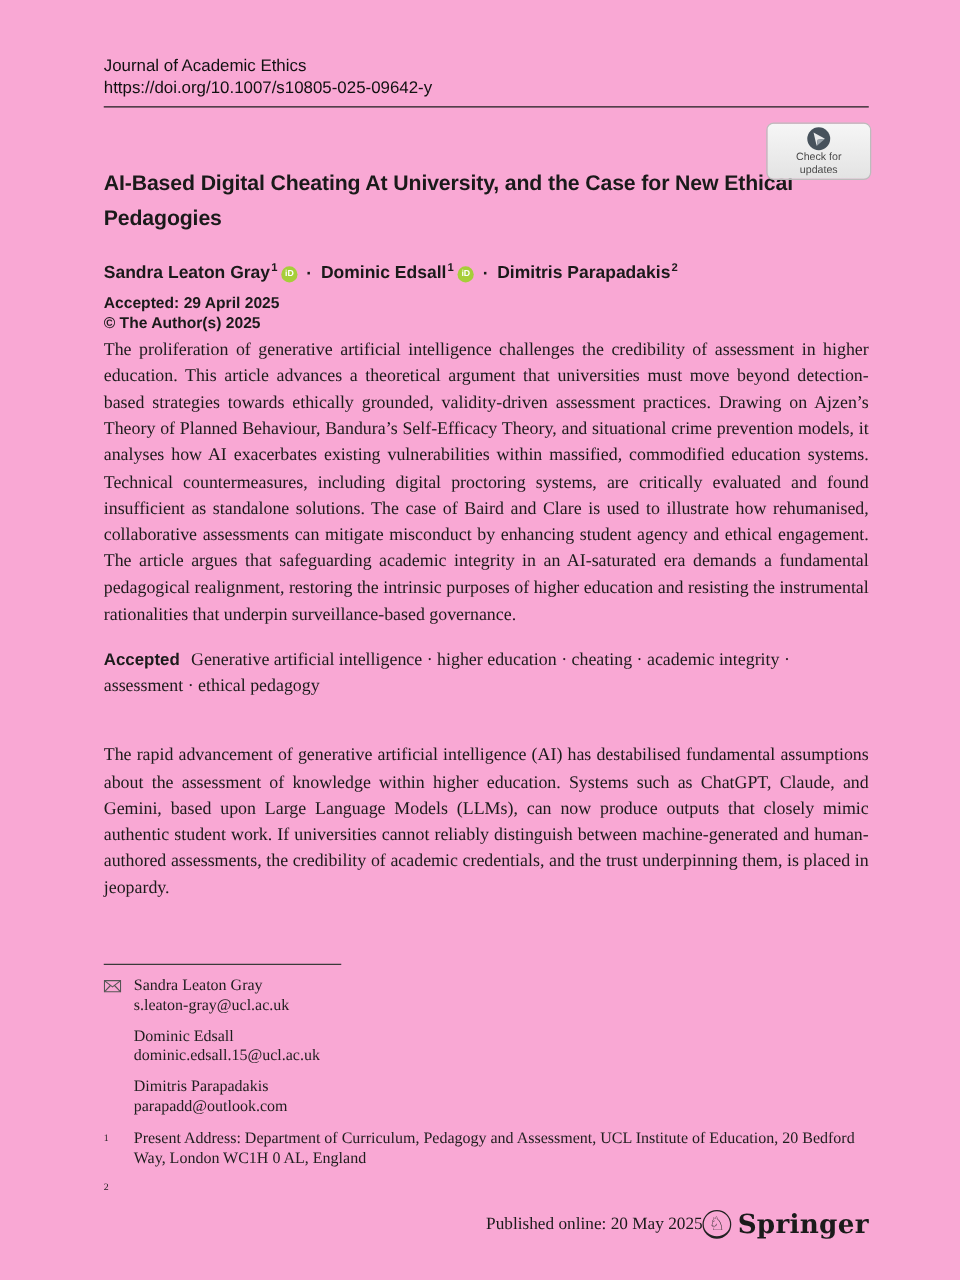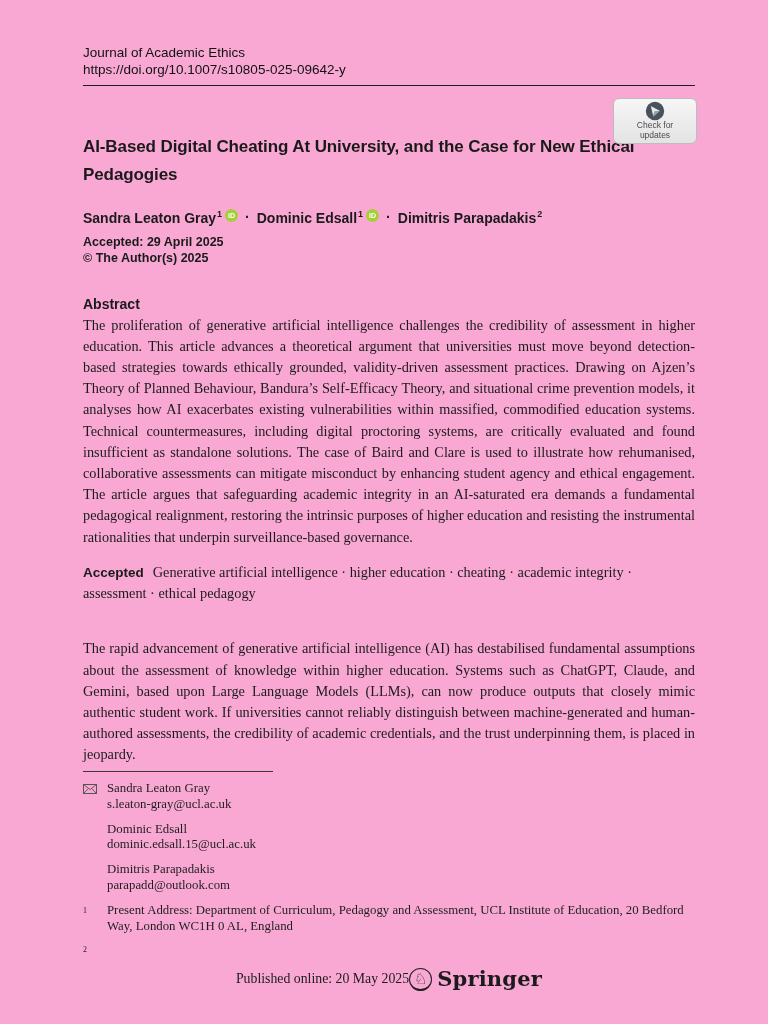--- a/index.html
+++ b/index.html
@@ -21,21 +21,21 @@
                  border-radius:6px; display:flex; flex-direction:column; align-items:center;
                  padding-top:2px; cursor:pointer; }
   .check-badge .mark { width:20px; height:20px; }
   .check-badge .txt { font-family:"Liberation Sans", sans-serif; font-size:8.5px;
                       line-height:9.5px; color:#4a4a4a; text-align:center; }
 
   
   .title { margin-top:47px; font-family:"Liberation Sans", sans-serif; font-weight:700;
            font-size:17px; line-height:27.5px; color:#1a1a1a; letter-spacing:-0.1px; }
   .authors { margin-top:21px; font-family:"Liberation Sans", sans-serif; font-weight:700;
-             font-size:14px; color:#1a1a1a; display:flex; align-items:flex-start; flex-wrap:wrap; }
+             font-size:14px; color:#1a1a1a; display:flex; align-items:flex-end; flex-wrap:wrap; }
   .authors sup { font-size:9px; font-weight:700; margin-left:1px; }
   .orcid-badge { display:inline-flex; width:13px; height:13px; border-radius:50%;
                  background:#a6ce39; color:#fff; align-items:center; justify-content:center;
                  margin-left:3px; cursor:pointer; }
   .orcid-badge .oid { font-size:7px; font-weight:700; font-family:"Liberation Sans", sans-serif; }
   .authors .sep { margin:0 7px; font-weight:700; }
 
   .accepted-block { margin-top:8px; font-family:"Liberation Sans", sans-serif;
                     font-size:12.5px; line-height:16.5px; color:#1a1a1a;font-weight:bold; }
 
@@ -57,21 +57,21 @@
   .foot-rule { border:none; border-top:1.5px solid #3a3a3a; width:190px; margin:0; }
   .correspondence { margin-top:9px; }
   .corr-row { display:flex; font-size:12.8px; line-height:15.8px; margin-bottom:9px; }
   .corr-icon-col { width:24px; flex:0 0 24px; padding-top:2px; }
   .footnotes { margin-top:7px; }
   .fn-row { display:flex; font-size:12.8px; line-height:15.8px; margin-bottom:8px; }
   .fn-mark { width:24px; flex:0 0 24px; font-size:9.5px; padding-top:0; }
 
   
   .footer { position:absolute; left:83px; width:612px; top:966px;
-            display:flex; justify-content:center; align-items:center; }
+            display:flex; justify-content:flex-end; align-items:center; }
   .published { font-size:13.8px; color:#1b1b1b; }
   .springer { display:flex; align-items:flex-end; gap:5px; }
   .springer-mark { width:23px; height:23px; border:1.7px solid #222; border-radius:50%;
                    display:flex; align-items:center; justify-content:center;
                    border-bottom-width:2.5px; }
   .springer-mark .horse { font-size:15px; line-height:15px; color:#222;
                           font-family:"DejaVu Sans", sans-serif; }
   .springer-word { font-size:21px; font-weight:700; color:#1b1b1b;
                    font-family:"DejaVu Serif", serif; letter-spacing:0.2px; }
 </style>
@@ -102,21 +102,20 @@
         </span>
       <span class="sep">·</span>
       <span><span>Dimitris Parapadakis</span><sup>2</sup></span>
     </div>
 
     <div class="accepted-block">
       <div>Accepted: 29 April 2025</div>
       <div>© The Author(s) 2025</div>
     </div>
 
-    <div class="abstract-head">Abstract</div>
     <div class="abstract-text">The proliferation of generative artificial intelligence challenges the credibility of assessment in higher education. This article advances a theoretical argument that universities must move beyond detection-based strategies towards ethically grounded, validity-driven assessment practices. Drawing on Ajzen’s Theory of Planned Behaviour, Bandura’s Self-Efficacy Theory, and situational crime prevention models, it analyses how AI exacerbates existing vulnerabilities within massified, commodified education systems. Technical countermeasures, including digital proctoring systems, are critically evaluated and found insufficient as standalone solutions. The case of Baird and Clare is used to illustrate how rehumanised, collaborative assessments can mitigate misconduct by enhancing student agency and ethical engagement. The article argues that safeguarding academic integrity in an AI-saturated era demands a fundamental pedagogical realignment, restoring the intrinsic purposes of higher education and resisting the instrumental rationalities that underpin surveillance-based governance.</div>
 
     <div class="keywords">
       <span class="kw-label">Accepted</span><span>Generative artificial intelligence · higher education · cheating · academic integrity · assessment · ethical pedagogy</span>
     </div>
 
     <div class="body-par">The rapid advancement of generative artificial intelligence (AI) has destabilised fundamental assumptions about the assessment of knowledge within higher education. Systems such as ChatGPT, Claude, and Gemini, based upon Large Language Models (LLMs), can now produce outputs that closely mimic authentic student work. If universities cannot reliably distinguish between machine-generated and human-authored assessments, the credibility of academic credentials, and the trust underpinning them, is placed in jeopardy.</div>
 
   </div>
 

